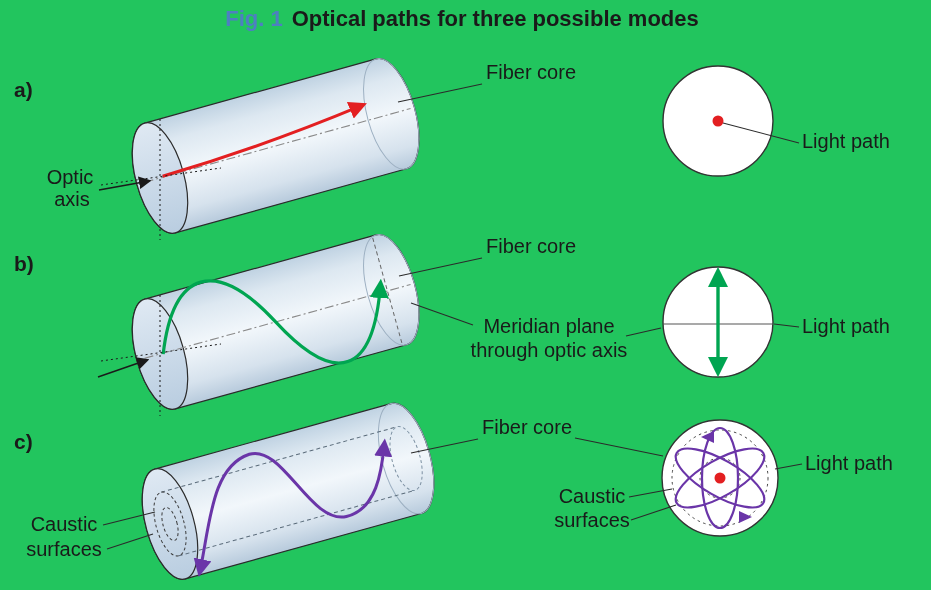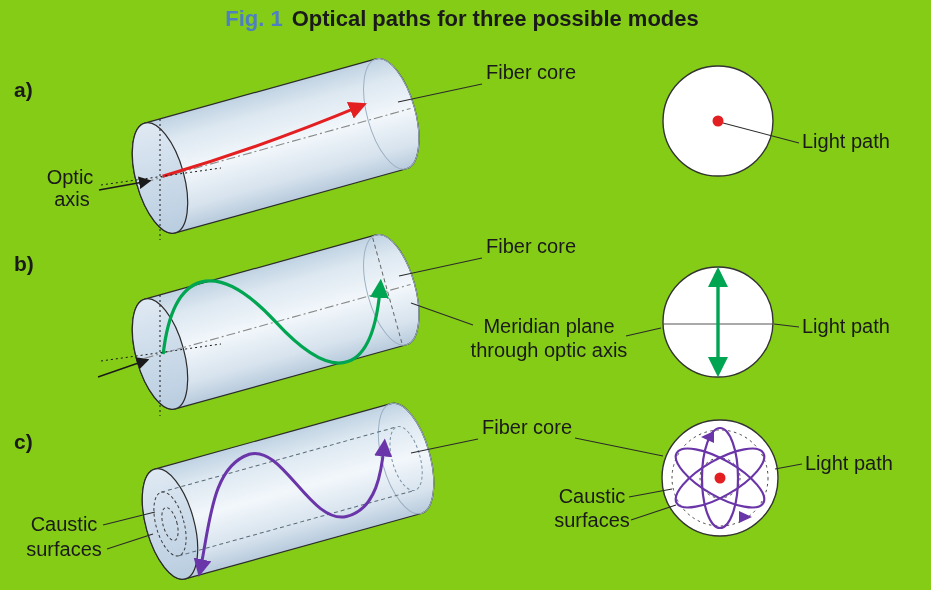--- a/index.html
+++ b/index.html
@@ -1,16 +1,16 @@
 <!DOCTYPE html>
 <html><head>
 <meta charset="utf-8">
 <style>
   html,body{margin:0;padding:0;background:#ffffff}
-  .stage{width:931px;height:590px;position:relative;background:#84cc16;overflow:hidden}
+  .stage{width:931px;height:590px;position:relative;background:#22c55e;overflow:hidden}
   svg{display:block}
   text{font-family:"Liberation Sans","DejaVu Sans",sans-serif;fill:#1a1a1a}
   .lbl{font-size:20px}
   .tag{font-size:21px;font-weight:bold}
   .title{font-size:22px;font-weight:bold}
   .leader{stroke:#2b2b2b;stroke-width:1.1;fill:none}
   .dotted{stroke:#1a1a1a;stroke-width:1;stroke-dasharray:2 3;fill:none}
   .axisline{stroke:#8a8a8a;stroke-width:1.1;stroke-dasharray:9 3 2 3;fill:none}
   .cylbody{fill:url(#cylBody);stroke:#2b2b2b;stroke-width:1.2}
   .cylface{fill:url(#cylFace);stroke:#2b2b2b;stroke-width:1.2}

